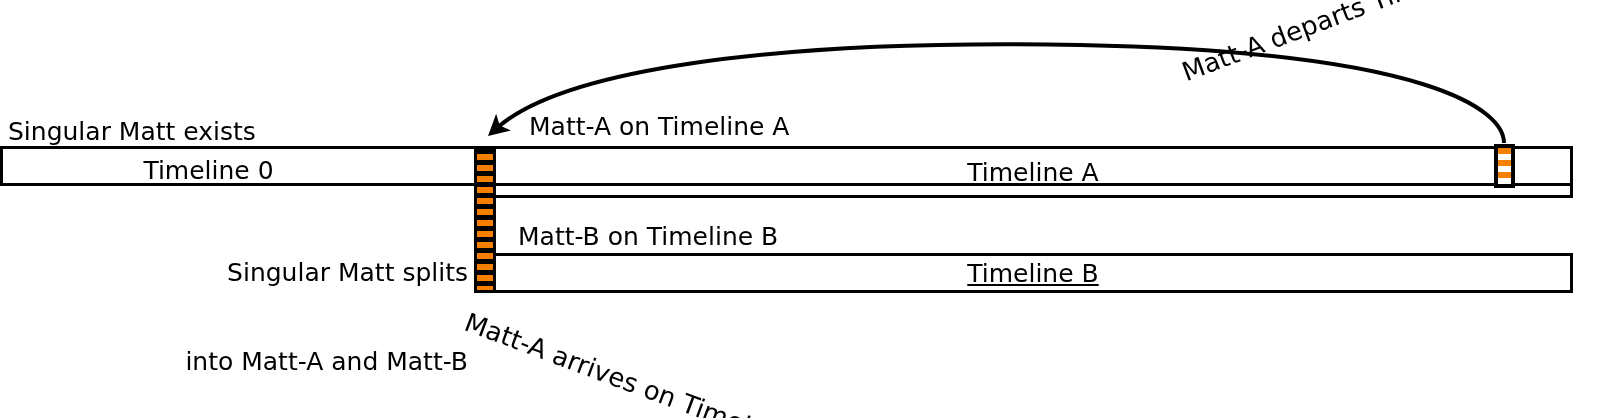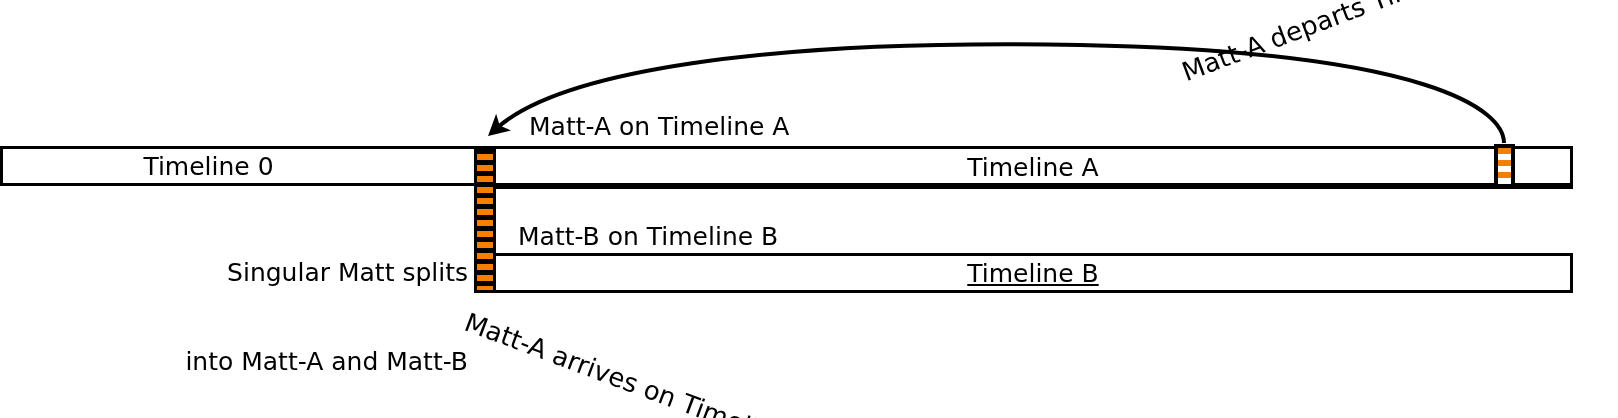--- a/index.html
+++ b/index.html
@@ -30,26 +30,27 @@
     color: #000000;
     line-height: 1;
     white-space: nowrap;
   }
 
   #bar-timeline-0 {
     left: 0px;
     top: 146px;
     width: 1573px;
     height: 40px;
+    align-items: flex-end;
   }
   #bar-timeline-a {
     left: 493px;
     top: 146px;
     width: 1080px;
-    height: 43px;
+    height: 52px;
     justify-content: center;
   }
   #bar-timeline-b {
     left: 493px;
     top: 253px;
     width: 1080px;
     height: 40px;
     text-decoration: underline;
   }
 
@@ -165,20 +166,21 @@
     <defs>
       <marker id="arrowhead" markerWidth="6" markerHeight="6" refX="2.2" refY="3" orient="auto" markerUnits="strokeWidth">
         <path d="M0,0.2 L5.2,3 L0,5.8 L1.3,3 Z" fill="#000000"></path>
       </marker>
     </defs>
     <path d="M 1504,143
              C 1504,110 1430,52 1080,45
              C 760,39 560,72 497,128" fill="none" stroke="#000000" stroke-width="4" stroke-linecap="butt" marker-end="url(#arrowhead)"></path>
   </svg>
 
+  <div class="annotation" id="label-singular-exists">Singular Matt exists</div>
 
   <div class="annotation" id="label-matt-a-tl-a">Matt-A on Timeline A</div>
 
   <div class="annotation" id="label-matt-b-tl-b">Matt-B on Timeline B</div>
 
   <div class="annotation" id="label-split">
     <div>Singular Matt splits</div>
     <div>into Matt-A and Matt-B</div>
   </div>
 

